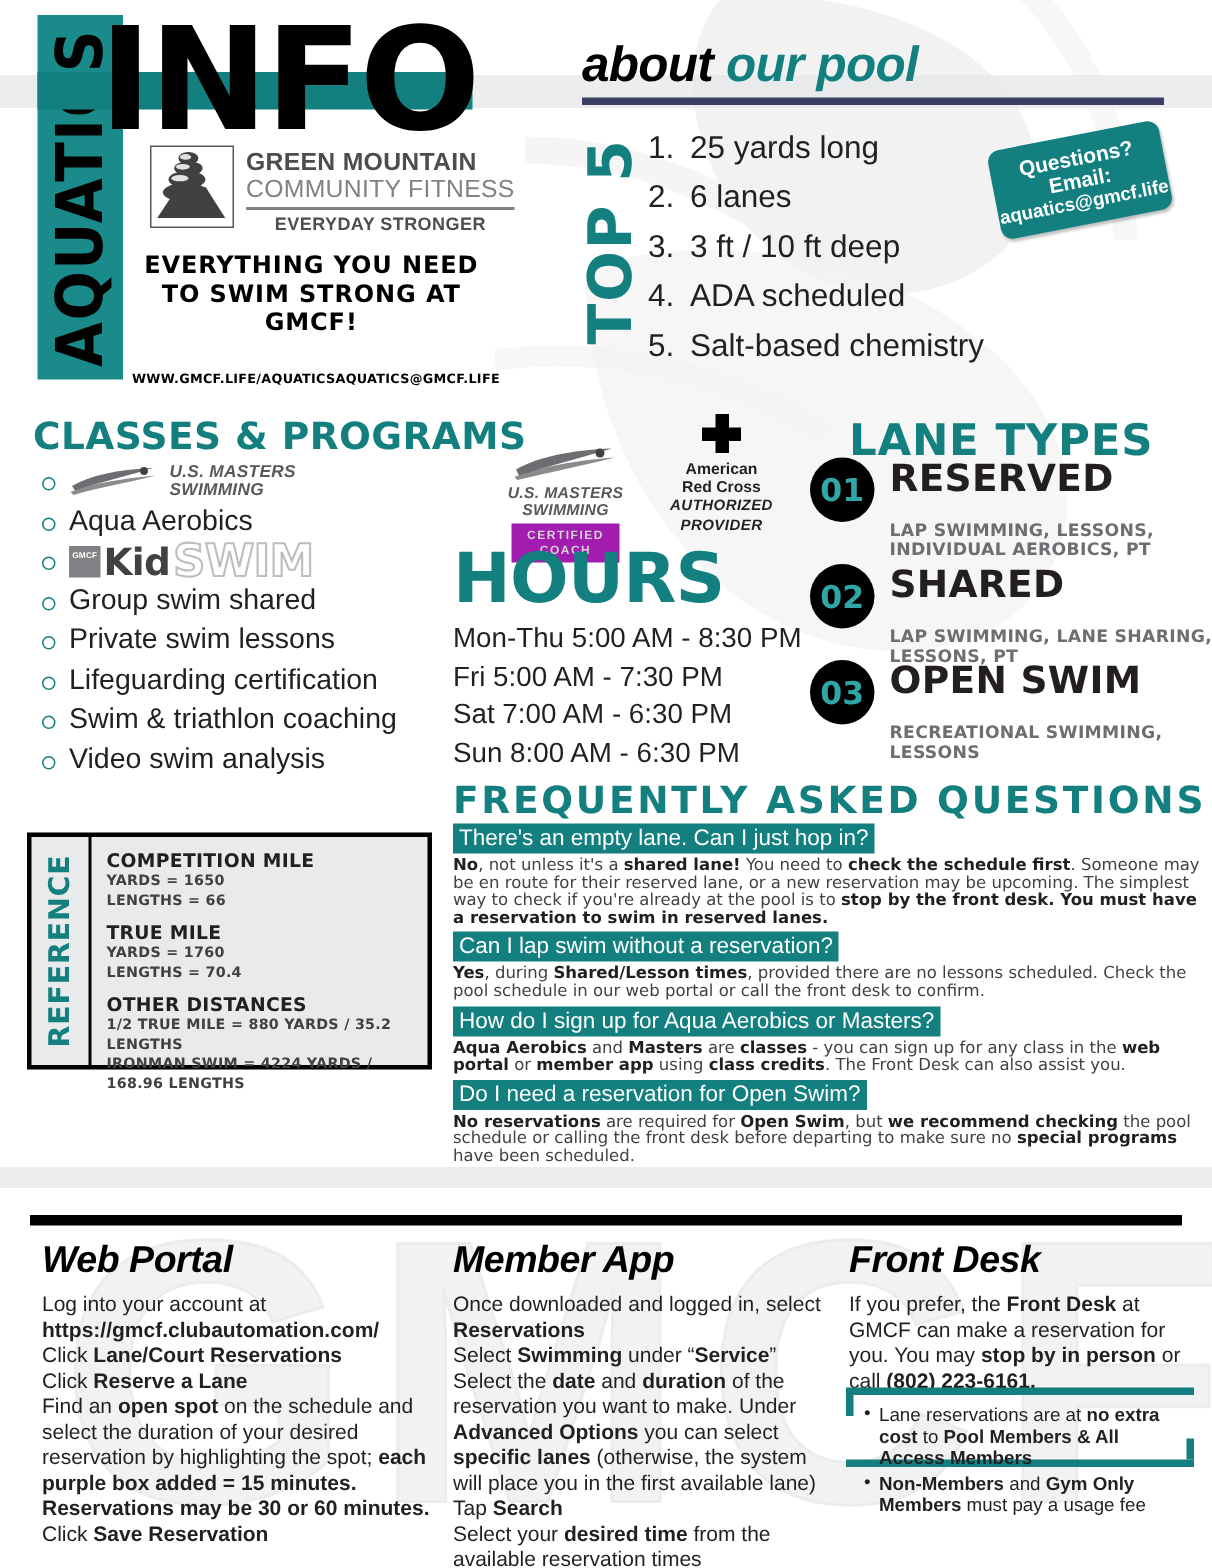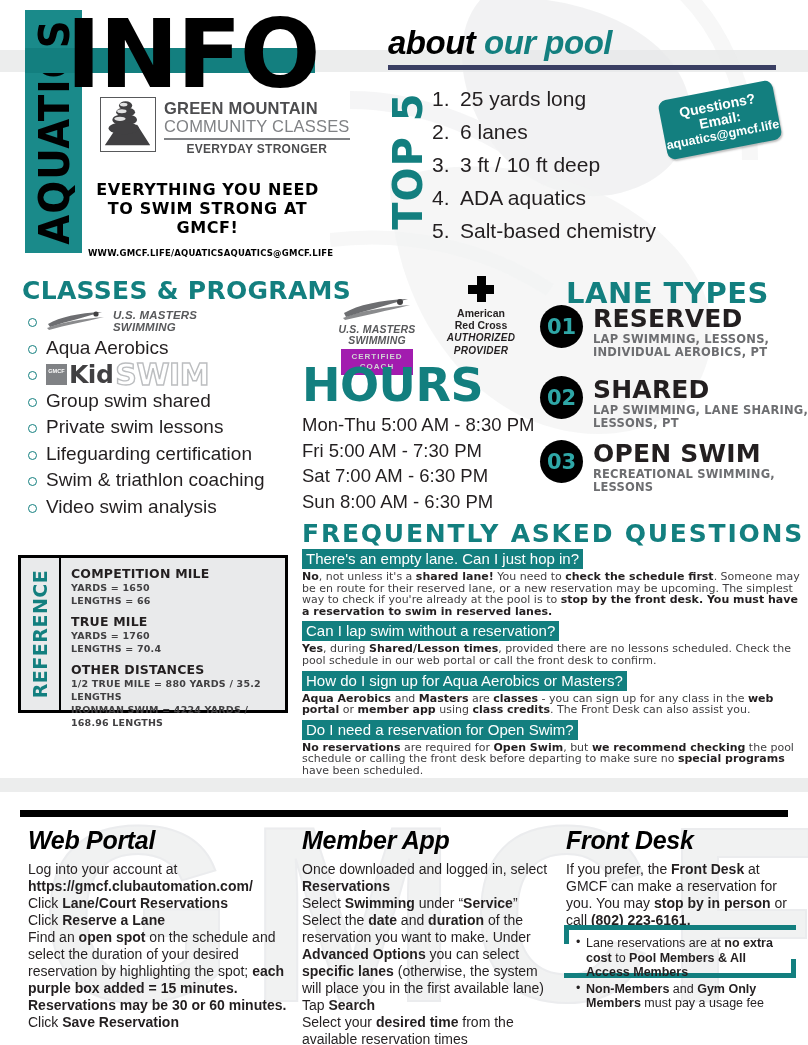--- a/index.html
+++ b/index.html
@@ -98,21 +98,21 @@
     position: relative; overflow: hidden;
     background: #fff;
   }
   .gmcf-name { padding-top: 3px; }
   .gmcf-l1 { font-size: 16.5px; font-weight: bold; color: #4d4d4f; letter-spacing: .2px; line-height: 17px;}
   .gmcf-l2 { font-size: 16.5px; color: #808285; letter-spacing: .2px; line-height: 18px; }
   .gmcf-rule { height: 1.5px; background: #808285; margin: 3px 0 2px 0; }
   .gmcf-l3 { font-size: 12px; font-weight: bold; color: #4d4d4f; text-align: center; letter-spacing: .3px;}
 
   .tagline {
-    position: absolute; left: 95px; top: 180px;
+    position: absolute; left: 95px; top: 167px;
     width: 225px; text-align: center;
     font-size: 16px; font-weight: bold; line-height: 19px;
     letter-spacing: .6px; color: #000;
     font-family: "DejaVu Sans", sans-serif;
   }
   .urls {
     position: absolute; left: 88px; top: 248px;
     width: 240px;
     display: flex; justify-content: space-between;
     font-size: 8.5px; font-weight: bold; letter-spacing: .2px; color: #000;
@@ -243,21 +243,21 @@
   .lane-num {
     width: 43px; height: 43px; border-radius: 50%;
     background: #000; color: #2fa7a7;
     font-size: 21px; font-weight: bold;
     display: flex; align-items: center; justify-content: center;
     flex: none;
     font-family: "DejaVu Sans", sans-serif;
   }
   .lane-body { padding-top: 1px; }
   .lane-title { font-size: 25px; font-weight: bold; color: #231f20; line-height: 26px; letter-spacing: .2px; font-family: "DejaVu Sans", sans-serif;}
-  .lane-sub { font-size: 11.5px; font-weight: bold; color: #6d6e71; line-height: 13px; letter-spacing: .2px; margin-top: 1px; font-family: "DejaVu Sans", sans-serif;}
+  .lane-sub { font-size: 11.5px; font-weight: bold; color: #6d6e71; line-height: 13px; letter-spacing: .2px; margin-top: 15px; font-family: "DejaVu Sans", sans-serif;}
 
   
   .reference {
     position: absolute; left: 18px; top: 555px;
     width: 270px; height: 158px;
     border: 3px solid #000;
     background: #e9eaeb;
     display: flex;
   }
   .ref-side {
@@ -391,21 +391,21 @@
           </g>
           <g fill="#ffffff" opacity=".85">
             <ellipse cx="24" cy="7" rx="4" ry="2"></ellipse>
             <ellipse cx="22" cy="14" rx="5" ry="2"></ellipse>
             <ellipse cx="20" cy="22" rx="6" ry="2.2"></ellipse>
           </g>
         </svg>
       </div>
       <div class="gmcf-name">
         <div class="gmcf-l1">GREEN MOUNTAIN</div>
-        <div class="gmcf-l2">COMMUNITY CLASSES</div>
+        <div class="gmcf-l2">COMMUNITY FITNESS</div>
         <div class="gmcf-rule"></div>
         <div class="gmcf-l3">EVERYDAY STRONGER</div>
       </div>
     </div>
 
     <div class="tagline">EVERYTHING YOU NEED TO SWIM STRONG AT GMCF!</div>
     <div class="urls">
       <span>WWW.GMCF.LIFE/AQUATICS</span>
       <span>AQUATICS@GMCF.LIFE</span>
     </div>
@@ -415,21 +415,21 @@
     <span class="blk">about </span><span class="teal">our pool</span>
   </div>
   <div class="about-rule"></div>
   <div class="top5">
     <span>TOP 5</span>
   </div>
   <ol class="pool-list">
     <li>25 yards long</li>
     <li>6 lanes</li>
     <li>3 ft / 10 ft deep</li>
-    <li>ADA aquatics</li>
+    <li>ADA scheduled</li>
     <li>Salt-based chemistry</li>
   </ol>
 
   <div class="qbadge">
     <div class="q1">Questions?</div>
     <div class="q2">Email:</div>
     <div class="q3">aquatics@gmcf.life</div>
   </div>
 
   <div class="classes-head">CLASSES &amp; PROGRAMS</div>

